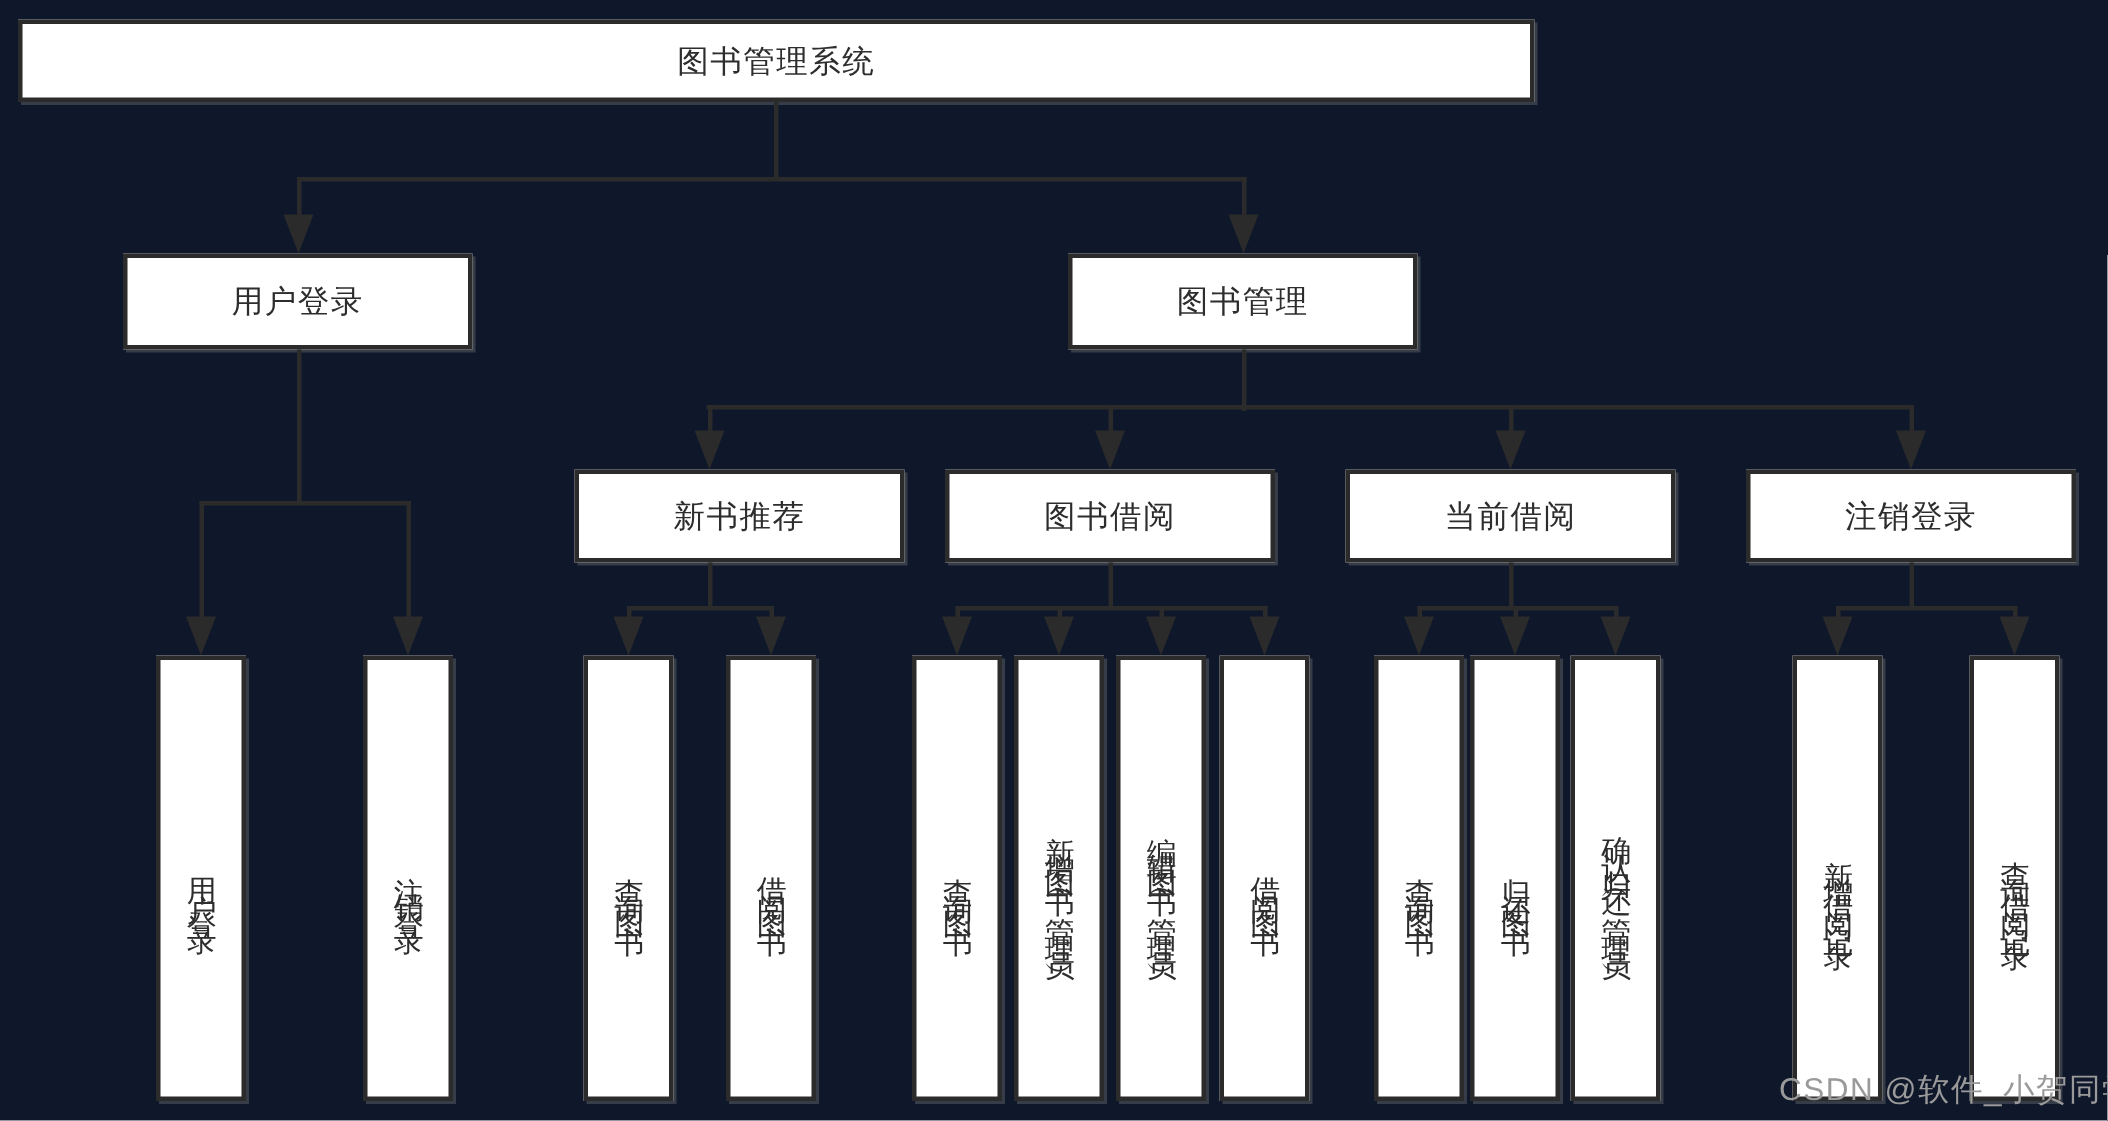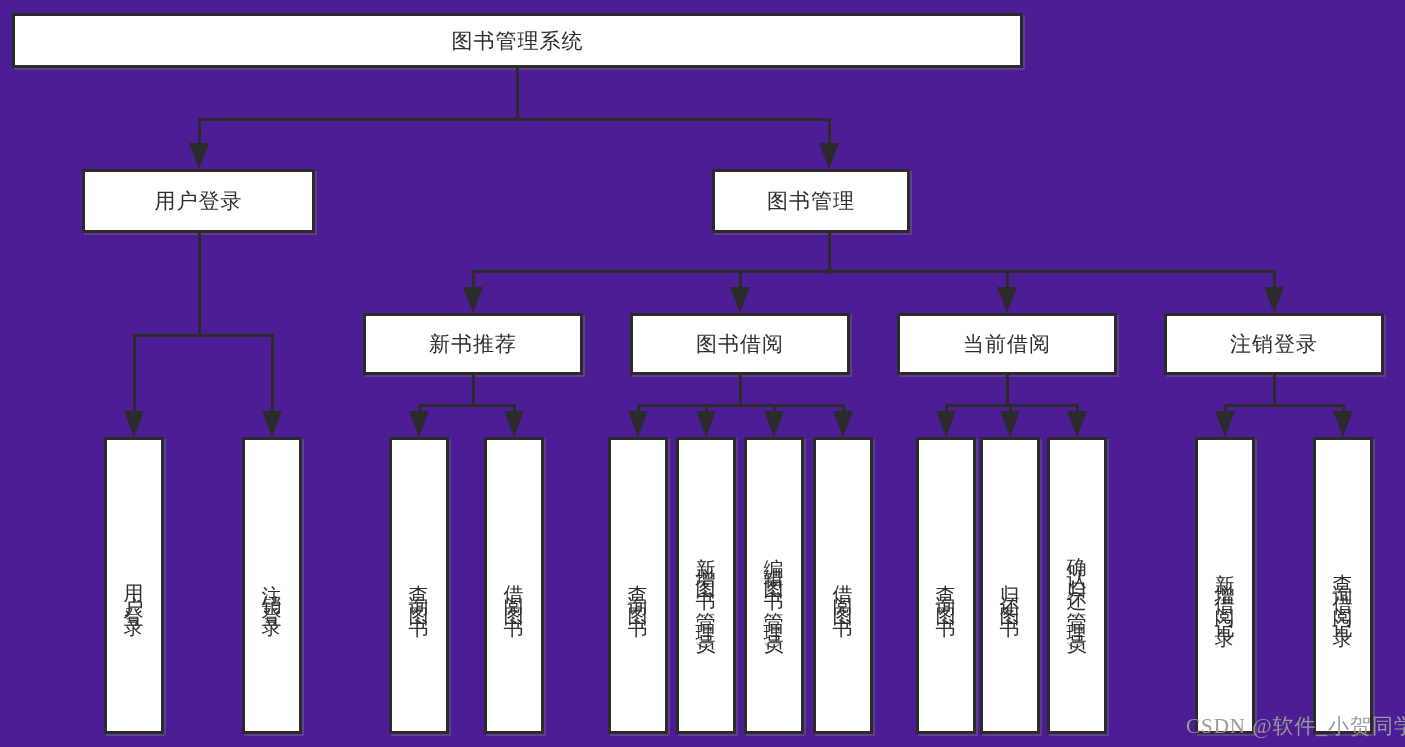--- a/index.html
+++ b/index.html
@@ -1,19 +1,19 @@
 <!DOCTYPE html>
 <html><head>
 <meta charset="utf-8">
 <style>
   html,body { margin:0; padding:0; background:#ffffff; }
   .canvas {
     position:relative; width:1405px; height:747px;
-    background:#4c1d95; overflow:hidden;
-    font-family:Liberation Serif, serif;
+    background:#0f172a; overflow:hidden;
+    font-family:Liberation Sans, sans-serif;
     color:#2d2d2d;
   }
   .box {
     position:absolute; box-sizing:border-box;
     border:3px solid #2b2b2b; background:#ffffff;
     display:flex; align-items:center; justify-content:center;
     box-shadow:2px 2px 0 rgba(130,130,130,0.35);
   }
   .hlabel { font-size:21px; letter-spacing:1px; white-space:nowrap; }
   .vlabel {
@@ -47,21 +47,21 @@
   <div class="line v" style="left:516px;top:68px;height:52px;"></div>
   <div class="line h" style="left:198px;top:118px;width:633px;"></div>
   <div class="line v" style="left:198px;top:118px;height:28px;"></div>
   <div class="arrow" style="left:189px;top:143px;"></div>
   <div class="line v" style="left:828px;top:118px;height:28px;"></div>
   <div class="arrow" style="left:819px;top:143px;"></div>
 
   <div class="box" style="left:82px;top:169px;width:233px;height:64px;">
     <span class="hlabel">用户登录</span>
   </div>
-  <div class="box" style="left:712px;top:169px;width:198px;height:64px;">
+  <div class="box" style="left:712px;top:169px;width:233px;height:64px;">
     <span class="hlabel">图书管理</span>
   </div>
 
   <div class="line v" style="left:198px;top:233px;height:103px;"></div>
   <div class="line h" style="left:133px;top:334px;width:141px;"></div>
   <div class="line v" style="left:133px;top:334px;height:80px;"></div>
   <div class="arrow" style="left:124px;top:411px;"></div>
   <div class="line v" style="left:271px;top:334px;height:80px;"></div>
   <div class="arrow" style="left:262px;top:411px;"></div>
 
@@ -69,21 +69,21 @@
   <div class="line h" style="left:471px;top:270px;width:805px;"></div>
   <div class="line v" style="left:472px;top:270px;height:20px;"></div>
   <div class="arrow" style="left:463px;top:287px;"></div>
   <div class="line v" style="left:739px;top:270px;height:20px;"></div>
   <div class="arrow" style="left:730px;top:287px;"></div>
   <div class="line v" style="left:1006px;top:270px;height:20px;"></div>
   <div class="arrow" style="left:997px;top:287px;"></div>
   <div class="line v" style="left:1273px;top:270px;height:20px;"></div>
   <div class="arrow" style="left:1264px;top:287px;"></div>
 
-  <div class="box" style="left:363px;top:313px;width:220px;height:62px;">
+  <div class="box" style="left:383px;top:313px;width:220px;height:62px;">
     <span class="hlabel">新书推荐</span>
   </div>
   <div class="box" style="left:897px;top:313px;width:220px;height:62px;">
     <span class="hlabel">当前借阅</span>
   </div>
   <div class="box" style="left:630px;top:313px;width:220px;height:62px;">
     <span class="hlabel">图书借阅</span>
   </div>
   <div class="box" style="left:1164px;top:313px;width:220px;height:62px;">
     <span class="hlabel">注销登录</span>

